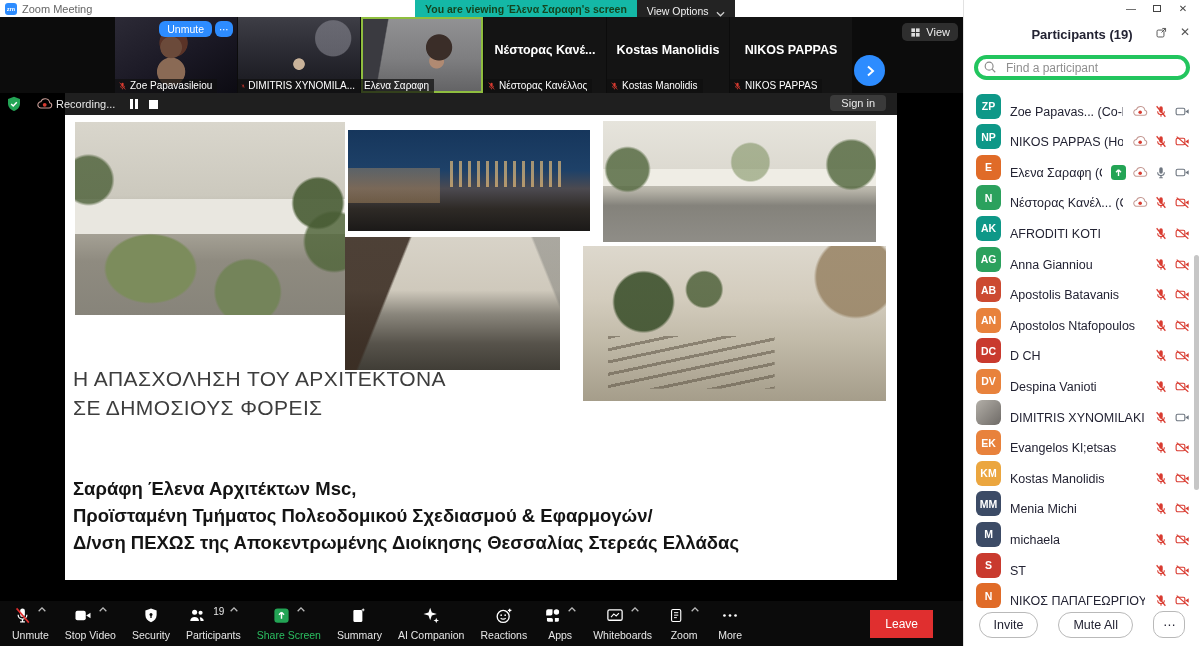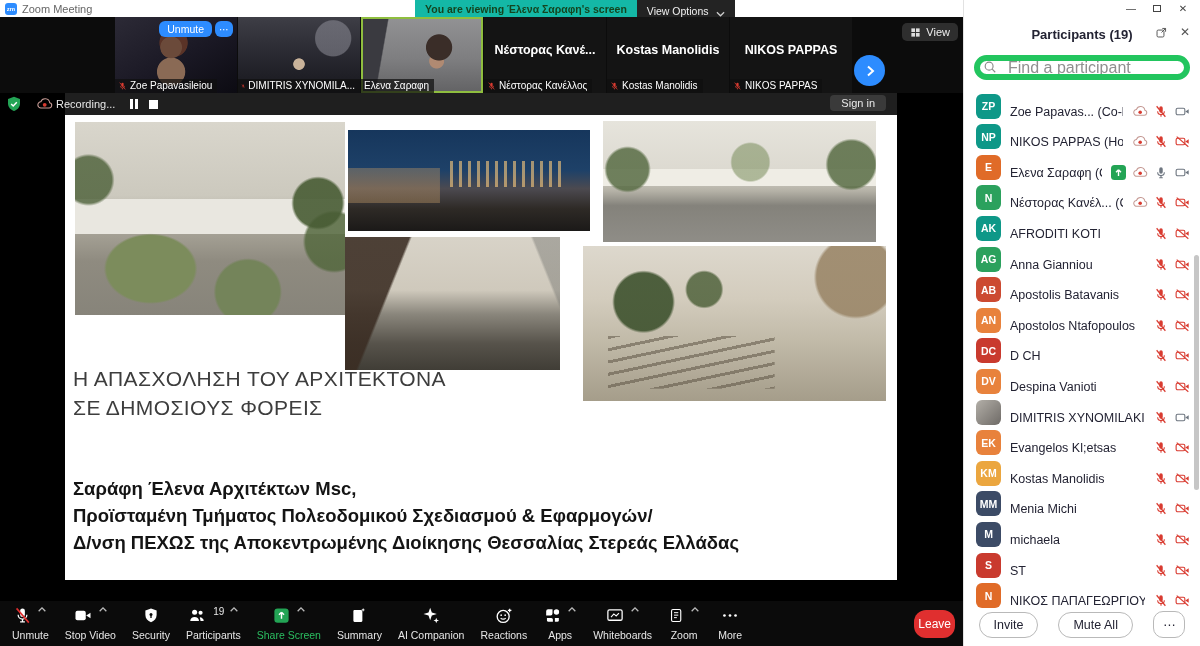--- a/index.html
+++ b/index.html
@@ -91,34 +91,34 @@
   .slide-title{position:absolute;left:8px;top:250px;font-size:21px;line-height:1.38;color:#3d3d3d;letter-spacing:.4px;}
   .slide-credits{position:absolute;left:8px;top:361px;font-size:18.5px;line-height:1.45;font-weight:bold;color:#141414;}
 
   
   .toolbar{position:absolute;left:0;bottom:0;width:963px;height:45px;background:#0b0b0b;display:flex;align-items:center;padding-left:4px;}
   .tb-item{display:flex;flex-direction:column;align-items:center;justify-content:center;padding:0 8px;cursor:pointer;min-width:44px;}
   .tb-iconrow{display:flex;gap:5px;height:22px;position:relative;}
   .tb-label{font-size:10.5px;color:#e6e6e6;margin-top:1px;white-space:nowrap;}
   .tb-item.accent .tb-label{color:#2BBF61;}
   .tb-badge{color:#e6e6e6;font-size:10px;margin-left:1px;align-self:flex-start;}
-  .leave-btn{margin-left:auto;margin-right:8px;background:#E02F2F;color:#fff;border:none;border-radius:12px;font-size:12px;padding:7px 4px;cursor:pointer;}
+  .leave-btn{margin-left:auto;margin-right:30px;background:#E02F2F;color:#fff;border:none;border-radius:0;font-size:12px;padding:7px 15px;cursor:pointer;}
 
   
   .panel{position:absolute;left:963px;top:0;width:237px;height:646px;background:#fff;border-left:1px solid #e2e2e2;}
   .winctrl{position:absolute;right:4px;top:0;height:18px;display:flex;align-items:center;gap:0;}
   .winctrl span{width:26px;text-align:center;font-size:10px;color:#444;cursor:pointer;line-height:18px;}
   .wc-max i{display:inline-block;width:8px;height:7px;border:1px solid #444;}
   .panel-header{position:absolute;left:0;top:24px;width:100%;height:20px;display:flex;align-items:center;justify-content:center;}
   .panel-title{font-size:13px;font-weight:bold;color:#232333;}
   .panel-hicons{position:absolute;right:10px;top:1px;display:flex;align-items:center;gap:12px;}
   .panel-hicons .pi{cursor:pointer;display:flex;}
   .panel-close{font-size:12px;color:#555;}
   .search-wrap{position:absolute;left:10px;right:10px;top:55px;height:25px;}
-  .search-wrap input{width:100%;height:100%;border:6px solid #22c55e;border-radius:13px;padding:0 10px 0 28px;font-size:16px;color:#333;outline:none;}
+  .search-wrap input{width:100%;height:100%;border:4px solid #22c55e;border-radius:13px;padding:0 10px 0 28px;font-size:12px;color:#333;outline:none;}
   .search-wrap input::placeholder{color:#8f8f8f;}
   .search-icon{position:absolute;left:9px;top:5px;}
   .plist{position:absolute;left:0;right:0;top:88px;height:521px;overflow:hidden;}
   .p-row{display:flex;align-items:flex-end;height:30.6px;padding:0 9px 0 12px;gap:9px;cursor:pointer;}
   .p-avatar{width:25px;height:25px;border-radius:6px;flex:0 0 25px;display:flex;align-items:center;justify-content:center;color:#fff;font-size:10.5px;font-weight:bold;}
   .p-name{flex:1;font-size:12.5px;color:#232333;white-space:nowrap;overflow:hidden;}
   .p-icons{display:flex;align-items:center;gap:6px;}
   .p-icons svg{display:block;}
   .scroll-thumb{position:absolute;right:1px;top:255px;width:5px;height:235px;background:#c6c6c6;border-radius:3px;}
   .panel-footer{position:absolute;left:0;right:0;bottom:8px;display:flex;align-items:center;justify-content:center;gap:20px;}

